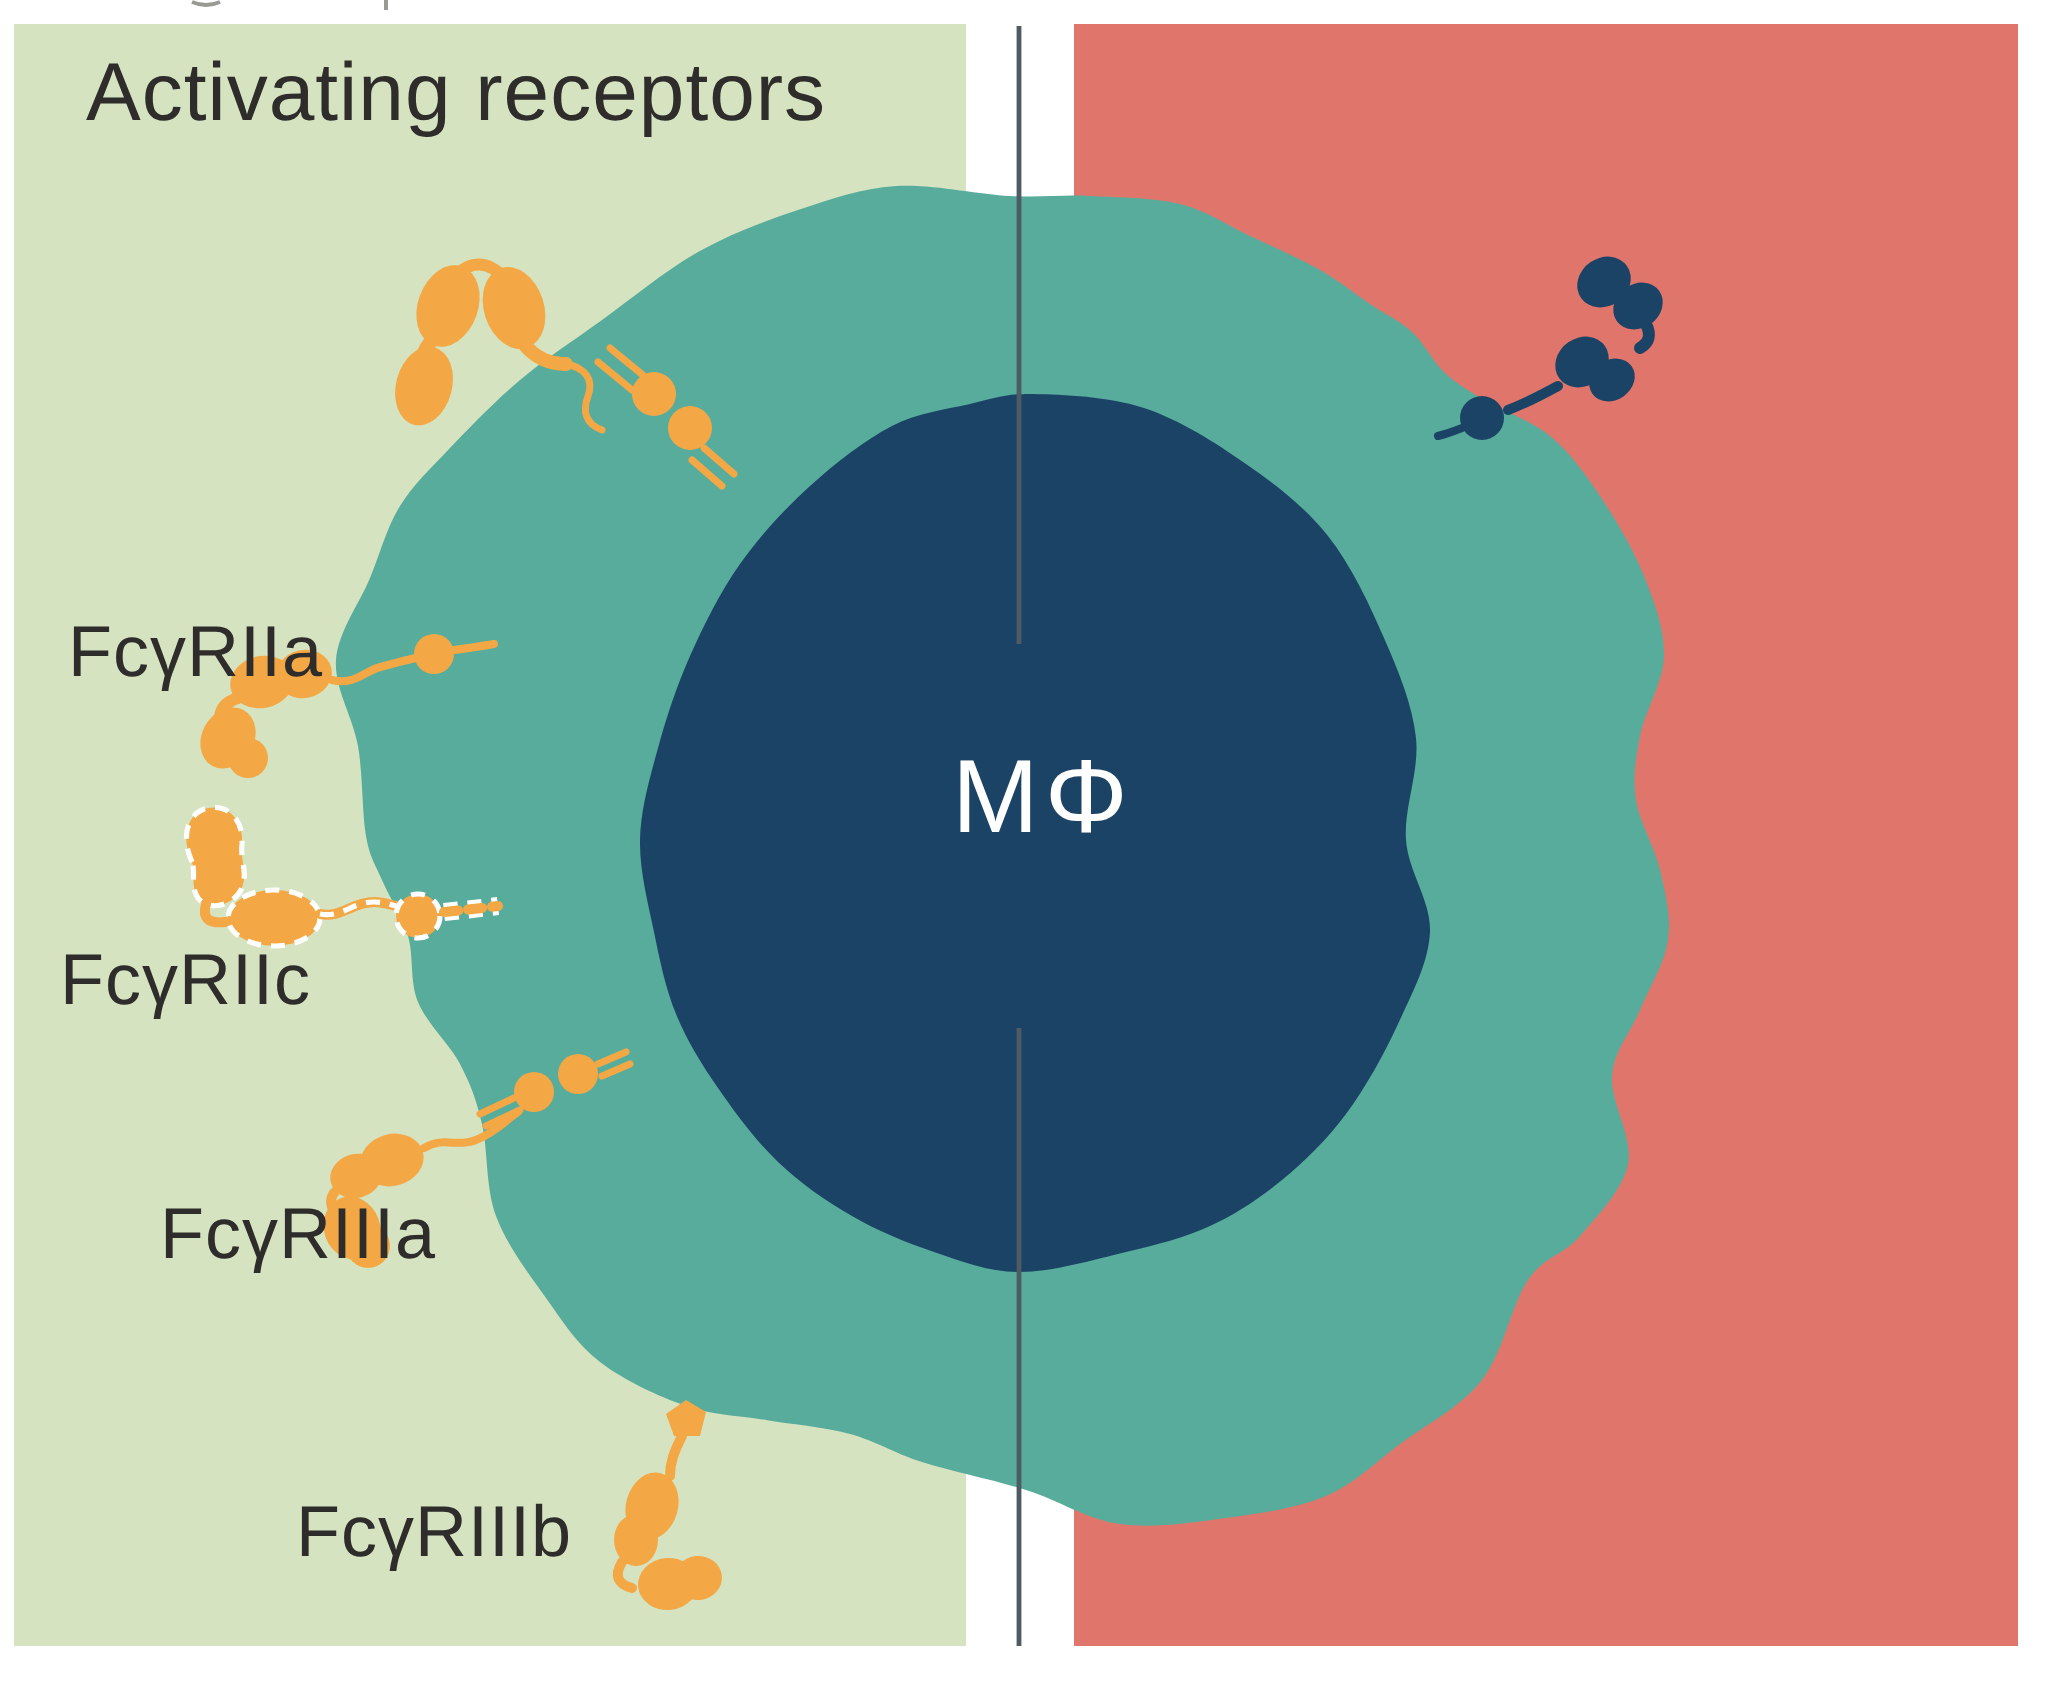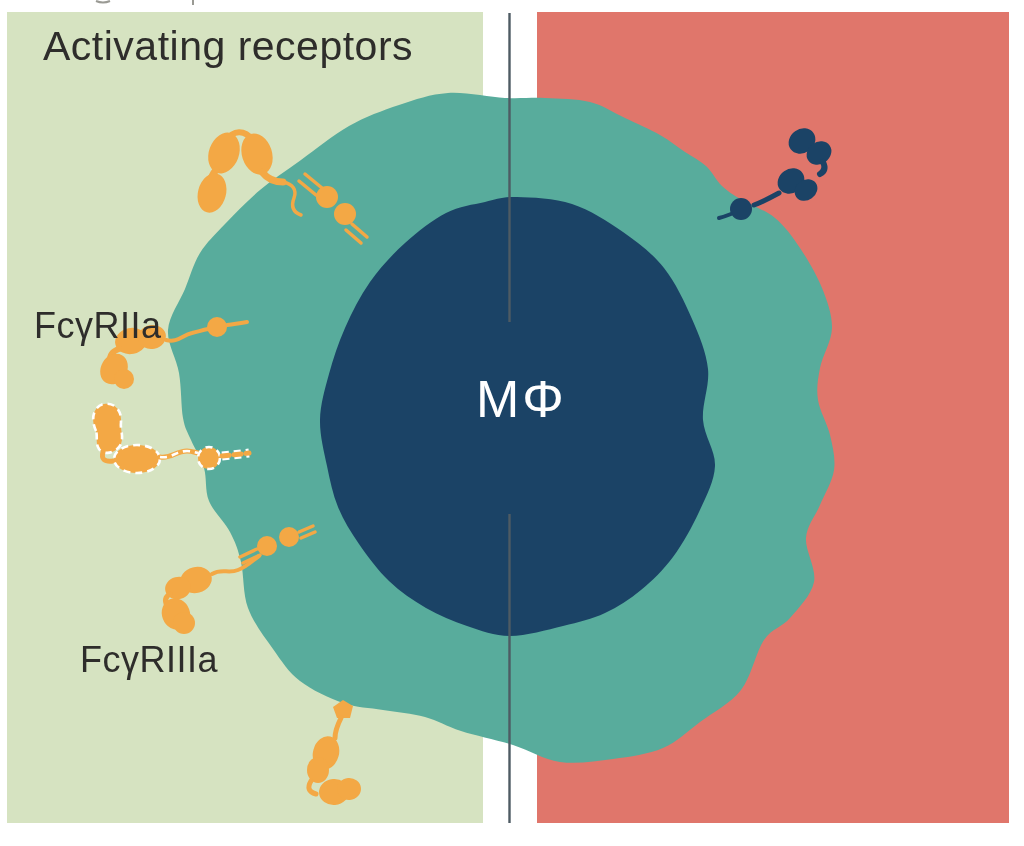--- a/index.html
+++ b/index.html
@@ -25,21 +25,21 @@
   .title{font-size:41px;letter-spacing:.5px;color:var(--text-dark);}
   .title-right{color:var(--text-light);text-align:right;}
   .rlabel{font-size:36px;letter-spacing:.5px;color:var(--text-dark);}
   .rlabel-light{color:var(--text-light);}
   .mphi{font-size:52px;letter-spacing:3px;color:var(--text-light);}
   .t-activating{left:43px;top:26px;}
   .t-inhibitory{right:46px;top:27px;}
   .l-fcgria{left:82px;top:132px;}
   .l-fcgriia{left:34px;top:268px;margin-top:40px;}
   .l-fcgriic{left:30px;top:472px;}
-  .l-fcgriiia{left:80px;top:642px;}
+  .l-fcgriiia{left:80px;top:599px;}
   .l-fcgriiib{left:148px;top:748px;}
   .l-fcgriib{left:843px;top:133px;}
   .l-mphi{left:476px;top:373px;}
 </style>
 </head>
 <body>
 
 <div class="stage">
 
   <div class="panel panel-left"></div>
@@ -124,16 +124,18 @@
       <ellipse class="n-fill" cx="806" cy="190" rx="12" ry="10" transform="rotate(-35 806 190)"></ellipse>
       <path class="n-stroke" stroke-width="5" d="M779,193 C768,199 762,202 754,205"></path>
       <circle class="n-fill" cx="741" cy="209" r="11"></circle>
       <path class="n-stroke" stroke-width="4" d="M731,214 C726,216 723,217 719,218"></path>
     </g>
   </svg>
 
   <div class="lbl title t-activating">Activating receptors</div>
 
   <div class="lbl rlabel l-fcgriia">FcγRIIa</div>
+  <div class="lbl rlabel l-fcgriic">FcγRIIc</div>
   <div class="lbl rlabel l-fcgriiia">FcγRIIIa</div>
+  <div class="lbl rlabel l-fcgriiib">FcγRIIIb</div>
 
   <div class="lbl mphi l-mphi">MΦ</div>
 </div>
 
 </body></html>

